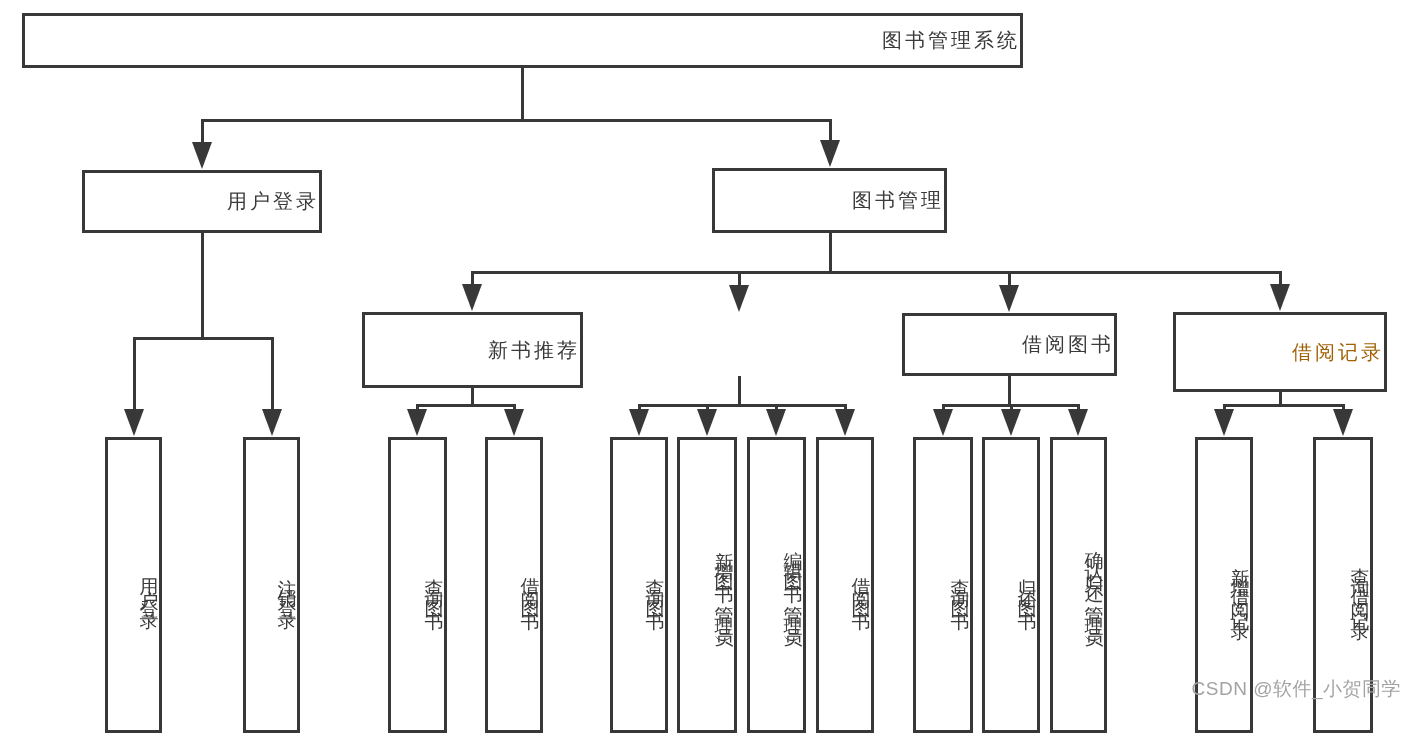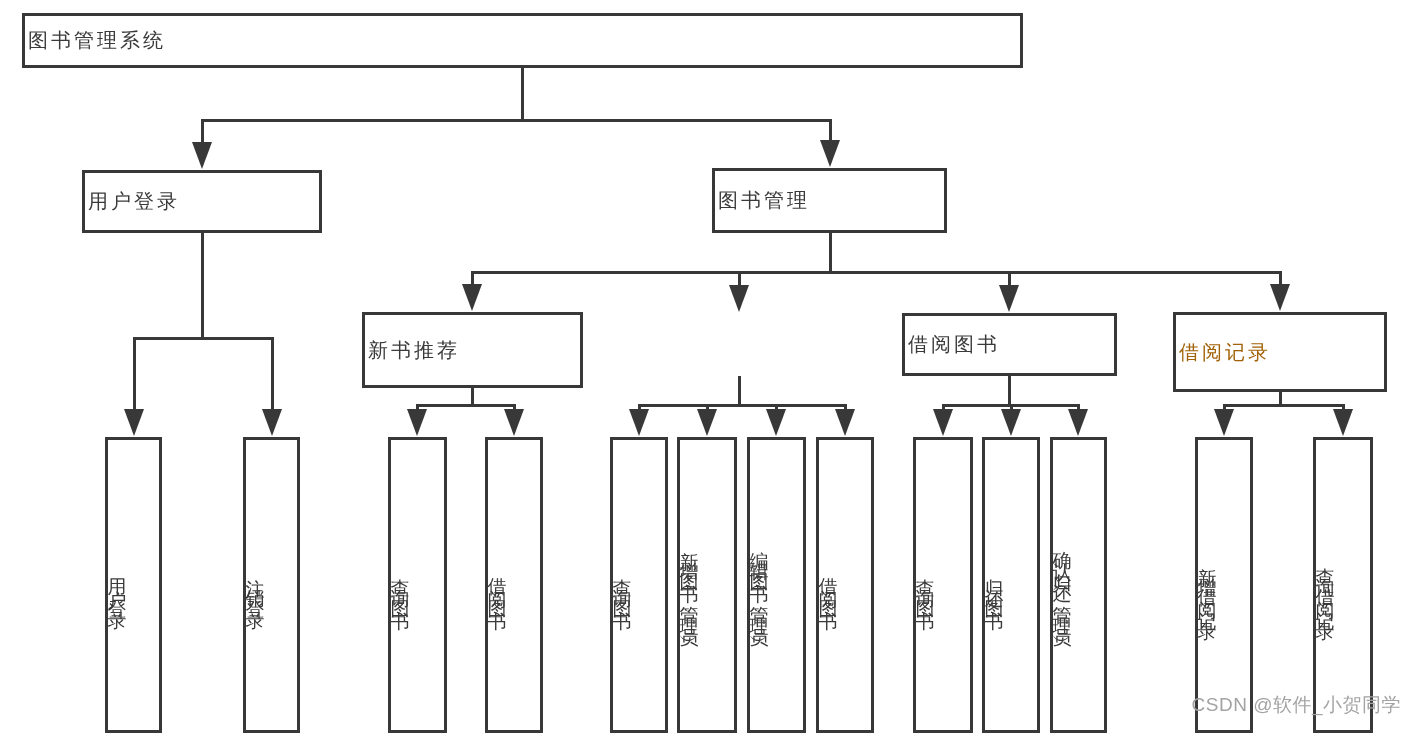--- a/index.html
+++ b/index.html
@@ -2,38 +2,38 @@
 <html><head>
 <meta charset="utf-8">
 <style>
   html,body { margin:0; padding:0; background:#ffffff; }
   .stage {
     position:relative; width:1405px; height:747px; background:#ffffff;
     font-family:"Liberation Sans","DejaVu Sans",sans-serif; overflow:hidden;
   }
   .node {
     position:absolute; box-sizing:border-box; background:#ffffff;
-    border:3px solid #383838; display:flex; align-items:center; justify-content:flex-start;
+    border:3px solid #383838; display:flex; align-items:center; justify-content:flex-end;
     color:#3a3a3a;
   }
   .node.horizontal .node-label {
     font-size:20px; letter-spacing:3px; white-space:nowrap; text-indent:3px;
   }
   .node.vertical .node-label {
     writing-mode:vertical-rl; text-orientation:mixed;
     font-size:19px; line-height:1; letter-spacing:11px;
   }
   .seg { position:absolute; background:#383838; }
   .arrow-head {
     position:absolute; width:0; height:0;
     border-left:10px solid transparent; border-right:10px solid transparent;
     border-top:27px solid #383838;
   }
   .watermark {
-    position:absolute; top:692px; right:4px; color:#a3a3a3;
+    position:absolute; top:676px; right:4px; color:#a3a3a3;
     font-size:19px; letter-spacing:0.5px; z-index:5; white-space:nowrap;
   }
 </style>
 </head>
 <body>
 
 <div class="stage">
   <div class="watermark">CSDN @软件_小贺同学</div>
 <div class="seg" style="left: 520.5px; top: 68px; width: 3px; height: 52px; background: rgb(56, 56, 56);"></div>
     <div class="seg" style="left: 200.5px; top: 118.5px; width: 631px; height: 3px; background: rgb(56, 56, 56);"></div>

